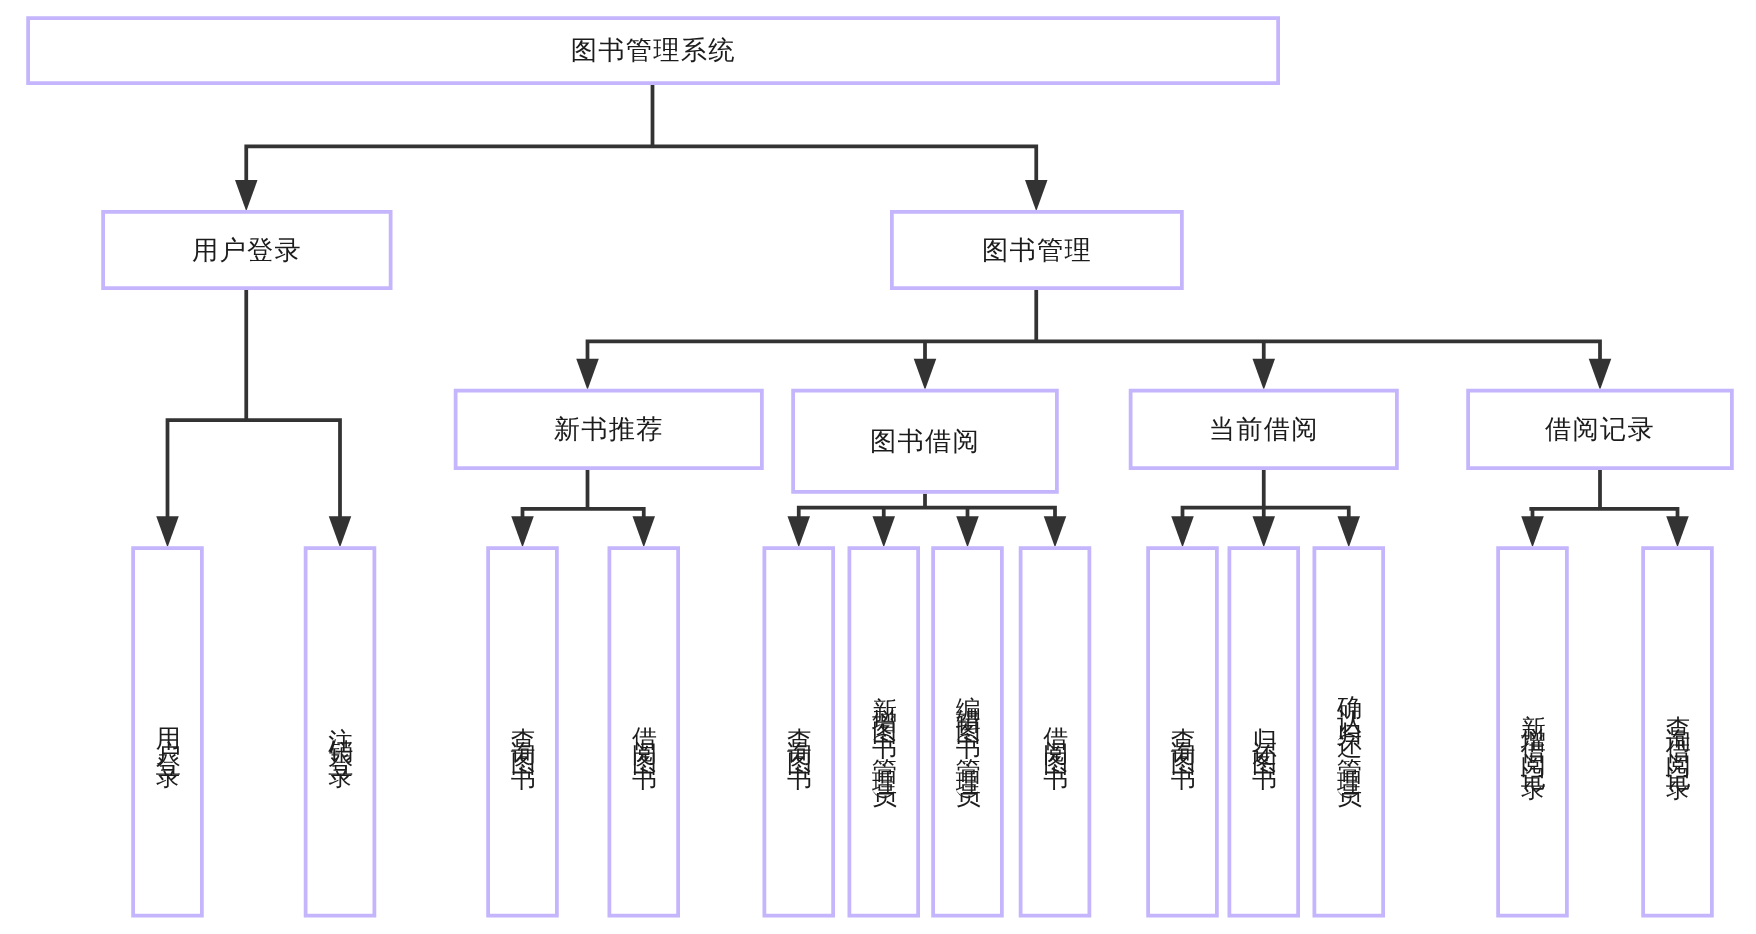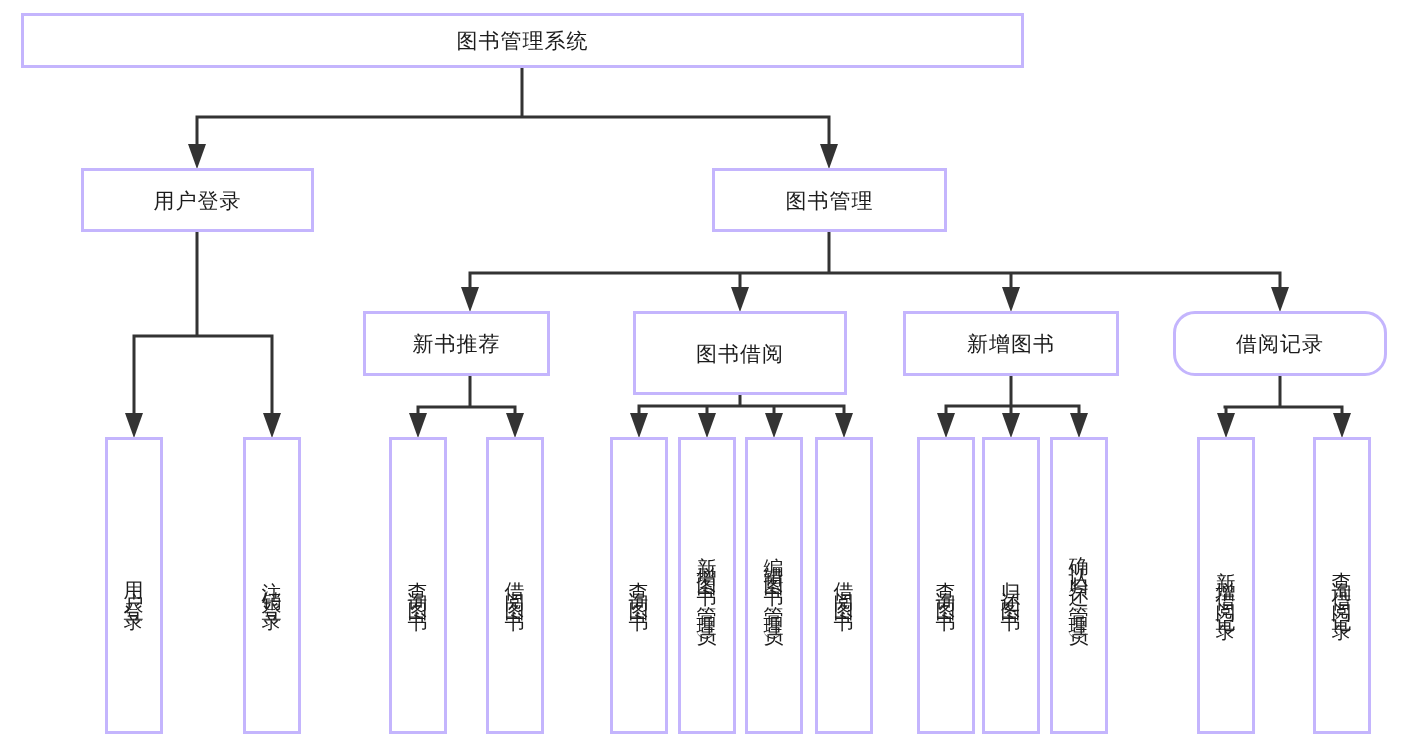--- a/index.html
+++ b/index.html
@@ -95,24 +95,24 @@
       <polygon points="1217,413 1235,413 1226,438"></polygon>
       <polygon points="1333,413 1351,413 1342,438"></polygon>
     </g>
   </svg>
 
   <div class="node hnode" style="left:21px; top:13px; width:1003px; height:55px;">图书管理系统</div>
 
   <div class="node hnode" style="left:81px; top:168px; width:233px; height:64px;">用户登录</div>
   <div class="node hnode" style="left:712px; top:168px; width:235px; height:64px;">图书管理</div>
 
-  <div class="node hnode" style="left:363px; top:311px; width:187px; height:65px;">新书推荐</div>
+  <div class="node hnode" style="left:363px; top:311px; width:248px; height:65px;">新书推荐</div>
   <div class="node hnode" style="left:633px; top:311px; width:214px; height:84px;">图书借阅</div>
-  <div class="node hnode" style="left:903px; top:311px; width:216px; height:65px;">新增图书</div>
-  <div class="node hnode" style="left:1173px; top:311px; width:214px; height:65px;border-radius:22px;">借阅记录</div>
+  <div class="node hnode" style="left:903px; top:311px; width:216px; height:65px;">当前借阅</div>
+  <div class="node hnode" style="left:1173px; top:311px; width:214px; height:65px;">借阅记录</div>
 
   <div class="node leaf" style="left:105px;">用户登录</div>
   <div class="node leaf" style="left:243px;">注销登录</div>
 
   <div class="node leaf" style="left:389px;">查询图书</div>
   <div class="node leaf" style="left:486px;">借阅图书</div>
 
   <div class="node leaf" style="left:610px;">查询图书</div>
   <div class="node leaf" style="left:678px;">新增图书（管理员）</div>
   <div class="node leaf" style="left:745px;">编辑图书（管理员）</div>

